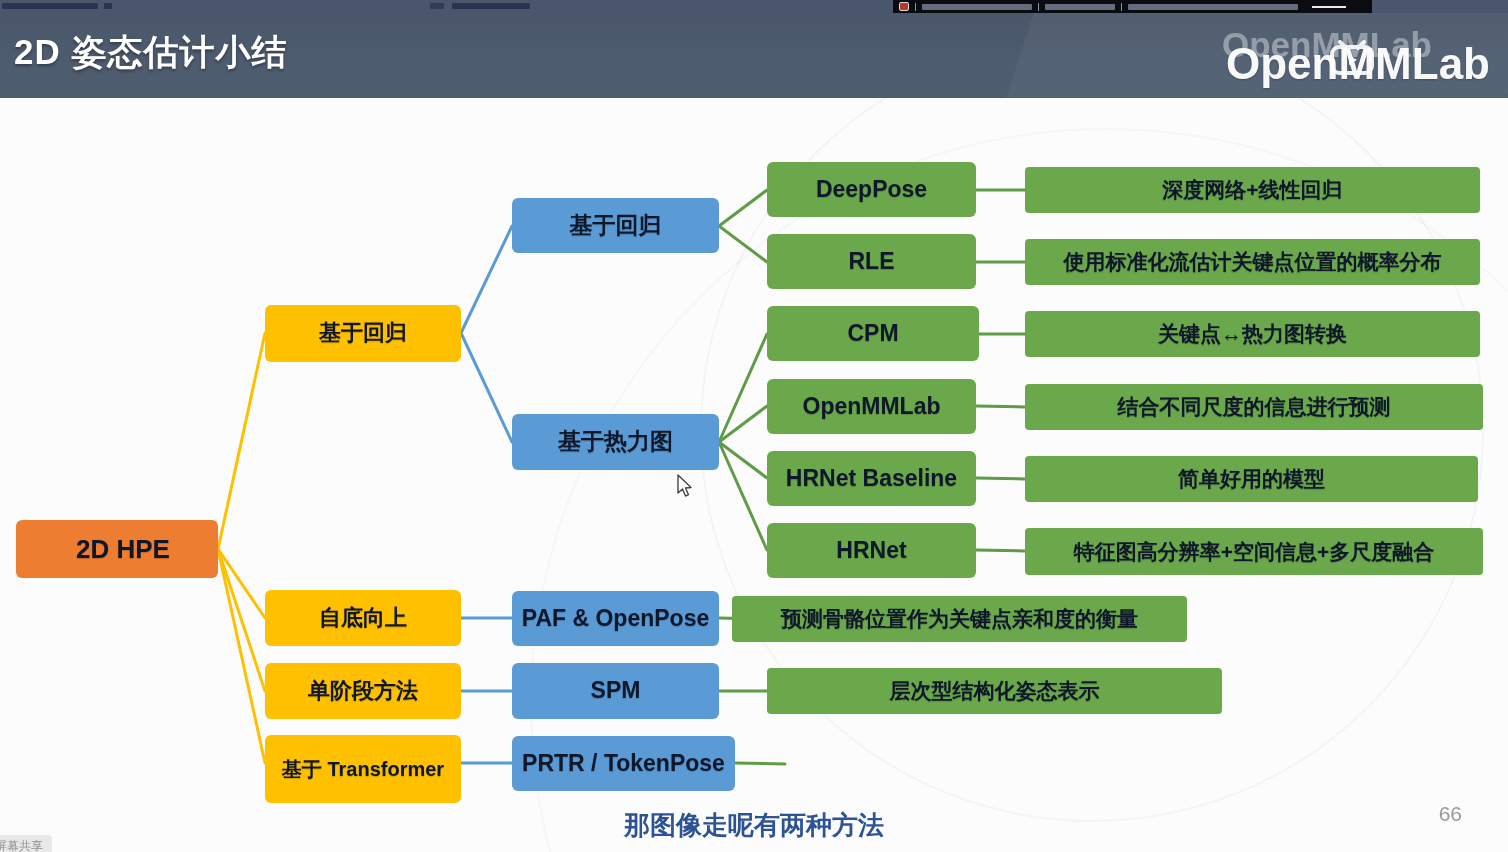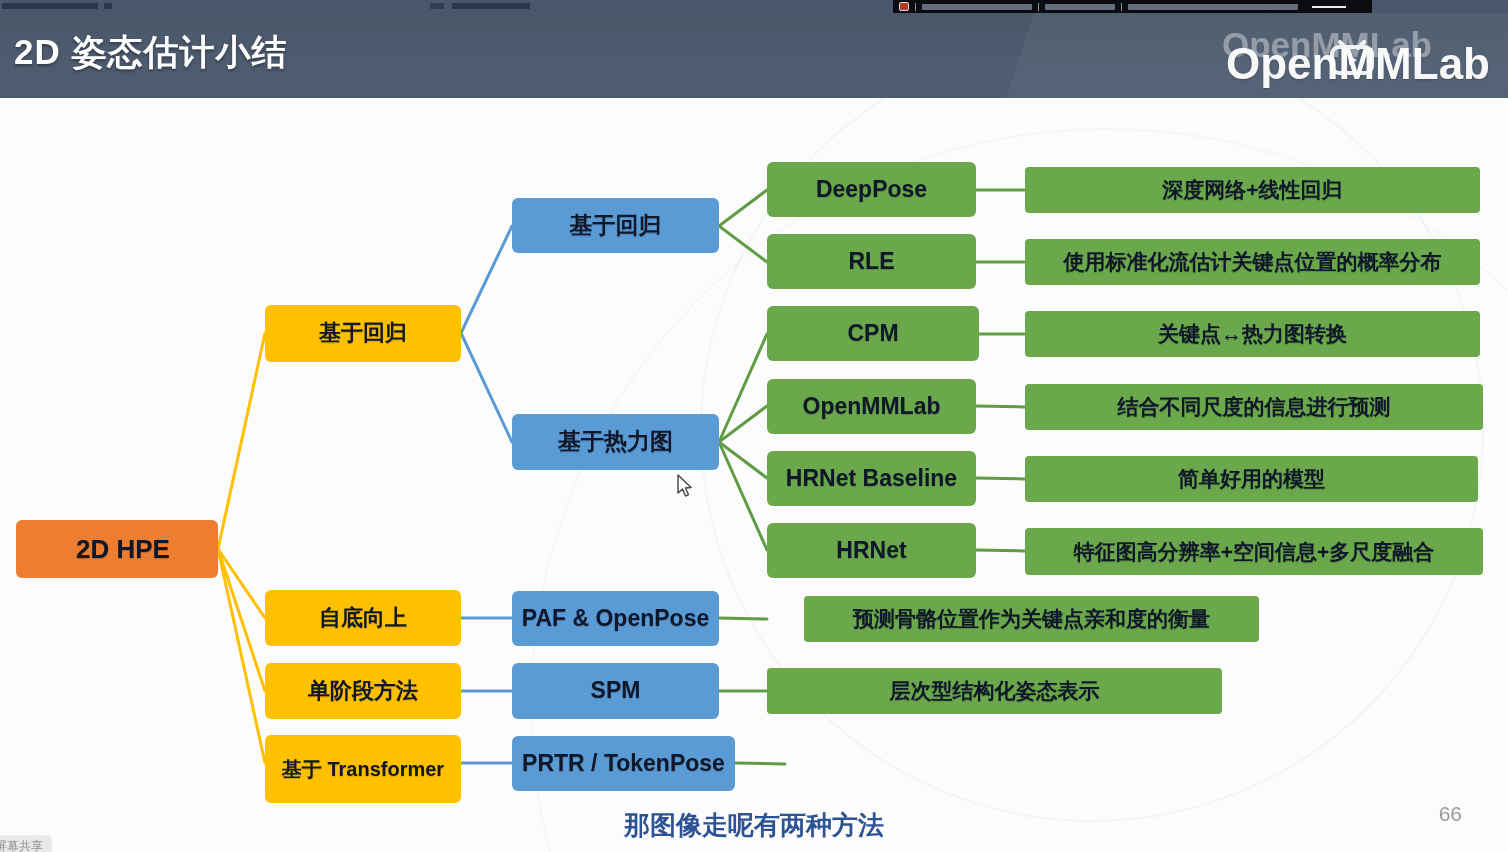--- a/index.html
+++ b/index.html
@@ -163,21 +163,21 @@
   <div class="node green" style="left:767px;top:451px;width:209px;height:55px;">HRNet Baseline</div>
   <div class="node green" style="left:767px;top:523px;width:209px;height:55px;">HRNet</div>
 
   <div class="node green-desc" style="left:1025px;top:167px;width:455px;height:46px;">深度网络+线性回归</div>
   <div class="node green-desc" style="left:1025px;top:239px;width:455px;height:46px;">使用标准化流估计关键点位置的概率分布</div>
   <div class="node green-desc" style="left:1025px;top:311px;width:455px;height:46px;">关键点↔热力图转换</div>
   <div class="node green-desc" style="left:1025px;top:384px;width:458px;height:46px;">结合不同尺度的信息进行预测</div>
   <div class="node green-desc" style="left:1025px;top:456px;width:453px;height:46px;">简单好用的模型</div>
   <div class="node green-desc" style="left:1025px;top:528px;width:458px;height:47px;">特征图高分辨率+空间信息+多尺度融合</div>
 
-  <div class="node green-desc" style="left:804px;top:596px;width:455px;height:46px;">预测骨骼位置作为关键点亲和度的衡量</div>
+  <div class="node green-desc" style="left:732px;top:596px;width:455px;height:46px;">预测骨骼位置作为关键点亲和度的衡量</div>
   <div class="node green-desc" style="left:767px;top:668px;width:455px;height:46px;">层次型结构化姿态表示</div>
 
   <div class="caption">那图像走呢有两种方法</div>
 
   <div class="page-number">66</div>
 
   <div class="share-badge">屏幕共享</div>
 
   <svg class="cursor" width="18" height="24" viewBox="0 0 18 24">
     <path d="M2 1 L2 19 L6.5 15 L9.5 22 L12.5 20.7 L9.5 14 L15 13.5 Z" fill="#ffffff" stroke="#444444" stroke-width="1.4" stroke-linejoin="round"></path>

